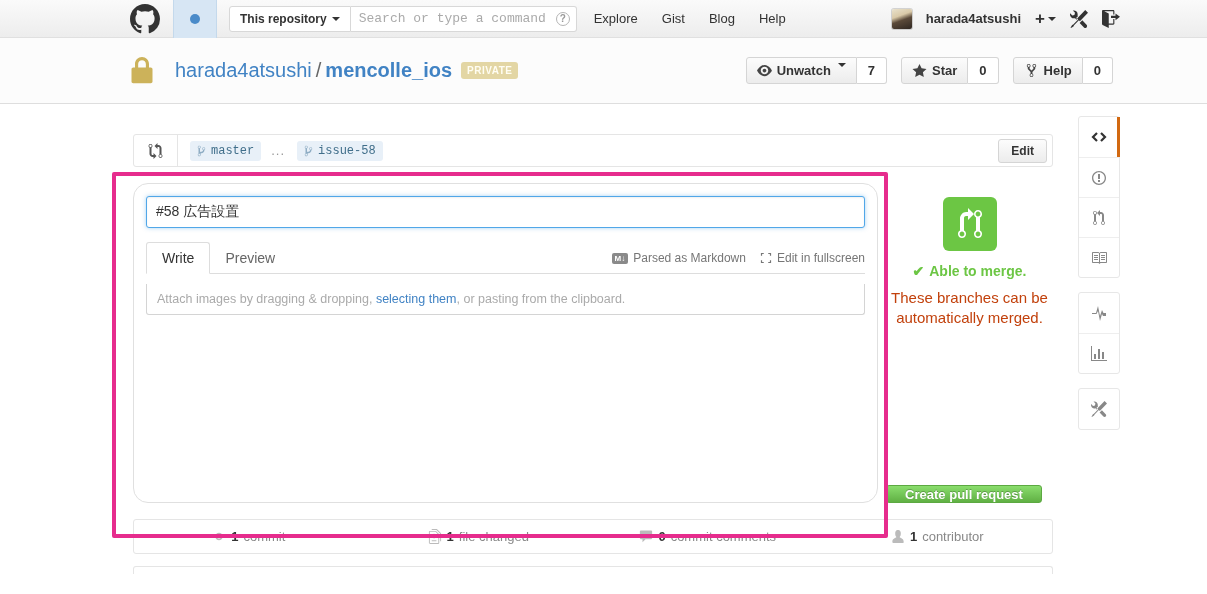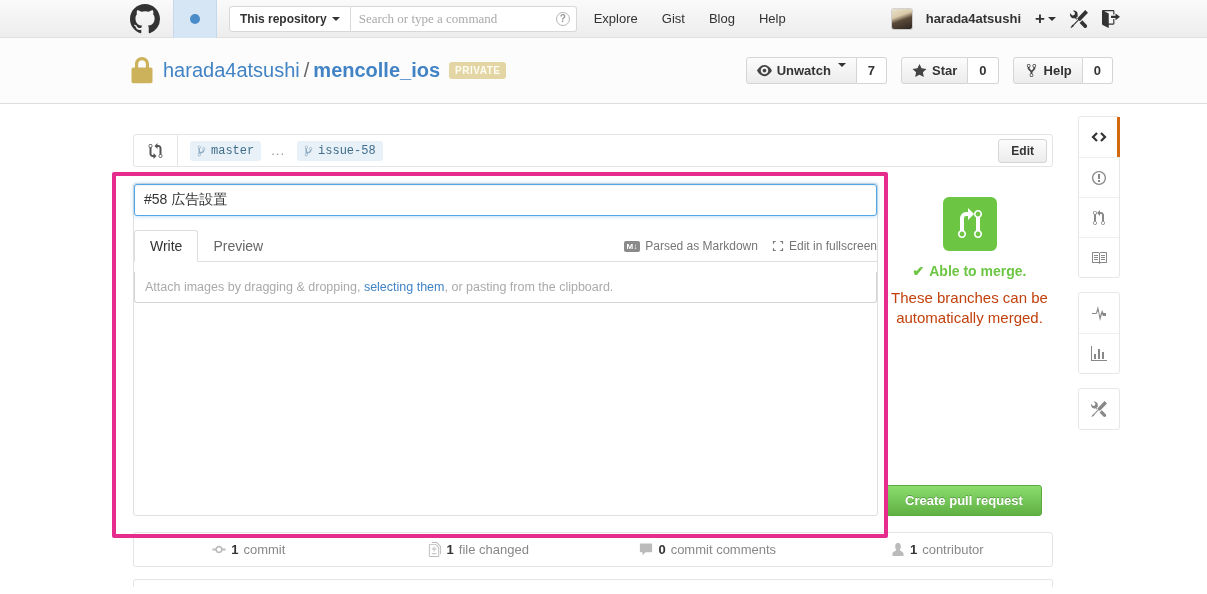--- a/index.html
+++ b/index.html
@@ -9,35 +9,35 @@
   
   .topnav { height:38px; background:linear-gradient(#fafafa,#ededed); border-bottom:1px solid #e0e0e0; position:relative; }
   .topnav-inner { width:990px; margin-left:130px; height:100%; display:flex; align-items:center; }
   .octocat { width:30px; height:30px; color:#333; margin-right:13px; }
   .notif-box { width:44px; height:38px; background:#d7e6f4; border-left:1px solid #c4d9ec; border-right:1px solid #c4d9ec; display:flex; align-items:center; justify-content:center; margin-right:12px; cursor:pointer;}
   .notif-dot { width:10px; height:10px; border-radius:50%; background:#4a8bc9; }
   .cmdbar { display:flex; align-items:center; }
   .scope-btn { height:26px; background:#fff; border:1px solid #d8d8d8; border-radius:3px 0 0 3px; font-size:12px; font-weight:bold; color:#333; padding:0 10px; display:flex; align-items:center; gap:5px; cursor:pointer;}
   .caret { width:0; height:0; border-left:4px solid transparent; border-right:4px solid transparent; border-top:4px solid #333; display:inline-block; }
   .search-wrap { position:relative; }
-  .search-input { height:26px; width:226px; border:1px solid #d8d8d8; border-left:none; border-radius:0 3px 3px 0; padding:0 26px 0 8px; font-size:13px; color:#444; font-family:Liberation Serif, serif; outline:none; background:#fff;}
+  .search-input { height:26px; width:226px; border:1px solid #d8d8d8; border-left:none; border-radius:0 3px 3px 0; padding:0 26px 0 8px; font-size:13px; color:#444; font-family:Liberation Mono, monospace; outline:none; background:#fff;}
   .search-input::placeholder { color:#aaa; }
   .search-help { position:absolute; right:7px; top:6px; width:14px; height:14px; border:1px solid #b5b5b5; border-radius:50%; color:#999; font-size:10px; line-height:12px; text-align:center; font-weight:bold;}
   .nav-links { display:flex; gap:24px; margin-left:17px; }
   .nav-link { font-weight:normal; font-size:13px; color:#333; cursor:pointer; }
   .nav-right { margin-left:auto; display:flex; align-items:center; gap:14px; }
   .avatar { width:20px; height:20px; border-radius:2px; background:linear-gradient(160deg,#e9e2cd 0%,#d9c9a8 35%,#5b4a3a 55%,#2e2621 100%); box-shadow:0 0 0 1px rgba(0,0,0,.15);}
   .username { font-weight:bold; font-size:13px; color:#333; cursor:pointer; }
   .plus-menu { font-size:17px; font-weight:bold; color:#333; display:flex; align-items:center; gap:3px; cursor:pointer;}
   .plus-menu .caret{ border-top-color:#333; }
   .nav-icon { width:18px; height:18px; color:#333; cursor:pointer; }
 
   
   .pagehead { height:66px; border-bottom:1px solid #dedede; background:#fcfcfc; }
-  .pagehead-inner { width:982px; margin-left:131px; height:100%; display:flex; align-items:center; }
+  .pagehead-inner { width:982px; margin-left:131px; height:100%; display:flex; align-items:center;gap:12px; }
   .lock-icon { width:22px; height:28px; color:#ccb25a; margin-right:10px; }
   .repo-title { font-size:20px; }
   .repo-owner { color:#4183c4; cursor:pointer; }
   .repo-sep { color:#666; margin:0 4px; }
   .repo-name { color:#4183c4; font-weight:bold; cursor:pointer; }
   .private-badge { background:#e3d6a4; color:#fffdf2; font-size:10px; font-weight:bold; letter-spacing:.5px; border-radius:3px; padding:3px 6px; margin-left:9px; vertical-align:3px; }
   .repo-actions { margin-left:auto; display:flex; gap:14px; }
   .btn-group { display:flex; }
   .gh-btn { background:linear-gradient(#fcfcfc,#ececec); border:1px solid #d5d5d5; border-radius:3px 0 0 3px; font-size:13px; font-weight:bold; color:#333; padding:5px 10px; display:flex; gap:5px; cursor:pointer; }
   .gh-btn svg { width:15px; height:15px; color:#444; }
@@ -50,21 +50,21 @@
   .branch-bar { width:920px; height:33px; border:1px solid #e5e5e5; border-radius:3px; display:flex; align-items:center; background:#fff; }
   .compare-cell { width:44px; height:100%; border-right:1px solid #e5e5e5; display:flex; align-items:center; justify-content:center; color:#555; }
   .compare-cell svg { width:15px; height:16px; }
   .branch-pill { background:#e8f0f8; color:#406e8a; font-family:"Liberation Mono",monospace; font-size:12px; border-radius:3px; padding:3px 7px; display:inline-flex; align-items:center; gap:5px; margin-left:12px; cursor:pointer; }
   .branch-pill svg { width:9px; height:12px; color:#8fadc4; }
   .range-ellipsis { color:#999; margin-left:10px; letter-spacing:1px; }
   .branch-pill + .range-ellipsis { margin-left:10px; }
   .edit-btn { margin-left:auto; margin-right:5px; background:linear-gradient(#fcfcfc,#ececec); border:1px solid #d5d5d5; border-radius:3px; font-size:12px; font-weight:bold; color:#333; padding:4px 12px; cursor:pointer; }
 
   .form-row { display:flex; margin-top:16px; }
-  .pr-box { width:745px; border:1px solid #e0e0e0; border-radius:3px; background:#fff; }
+  .pr-box { width:745px; border:1px solid #e0e0e0; border-radius:15px; padding:12px; background:#fff; }
   .title-input { width:100%; height:32px; border:1px solid #51a7e8; box-shadow:0 0 4px rgba(81,167,232,.5), inset 0 1px 2px rgba(0,0,0,.06); border-radius:3px; padding:0 9px; font-size:14px; color:#333; font-family:"Liberation Sans",sans-serif; outline:none; }
 
   .tab-row { margin-top:13px; display:flex; align-items:flex-end; position:relative; border-bottom:1px solid #ddd; height:33px; }
   .tab { font-size:14px; padding:7px 15px; cursor:pointer; color:#666; }
   .tab.active { background:#fff; border:1px solid #ddd; border-bottom:1px solid #fff; border-radius:3px 3px 0 0; color:#333; margin-bottom:-1px; }
   .tab-hints { margin-left:auto; display:flex; gap:14px; align-items:center; padding-bottom:8px; }
   .hint { color:#767676; font-size:12px; display:flex; align-items:center; gap:5px; cursor:pointer; }
   .md-glyph { background:#8a8a8a; color:#fff; font-size:8px; font-weight:bold; border-radius:2px; padding:1px 3px; line-height:9px; }
   .fs-glyph { width:12px; height:12px; color:#767676; }
 
@@ -72,21 +72,21 @@
   .comment-input { width:100%; height:200px; background:#fafafa; border:1px solid #d4d4d4; border-bottom:1px dashed #cfcfcf; border-radius:3px 3px 0 0; padding:9px; font-size:13px; color:#333; font-family:"Liberation Sans",sans-serif; resize:vertical; outline:none; display:block;}
   .comment-input::placeholder { color:#a9a9a9; }
   .attach-bar { border:1px solid #d4d4d4; border-top:none; border-radius:0 0 3px 3px; padding:8px 10px; font-size:12.5px; color:#aaa; background:#fff; }
   .attach-bar a { color:#4183c4; text-decoration:none; cursor:pointer; }
 
   .merge-side { width:167px; margin-left:8px; display:flex; flex-direction:column; align-items:center; }
   .merge-badge { width:54px; height:54px; background:#6cc644; border-radius:6px; display:flex; align-items:center; justify-content:center; margin-top:14px; }
   .merge-badge svg { width:26px; height:32px; color:#fff; transform:scaleX(-1); }
   .merge-title { margin-top:12px; color:#6cc644; font-weight:bold; font-size:14px; display:flex; gap:5px; align-items:center; }
   .merge-desc { margin-top:9px; color:#c2410c; font-size:15px; text-align:center; line-height:1.3; width:160px; }
-  .create-pr-btn { margin-top:158px; align-self:flex-start; width:156px; height:31px; background:linear-gradient(#8add6d,#60b044); border:1px solid #5ca941; border-radius:3px; color:#fff; font-weight:bold; font-size:13px; text-shadow:0 -1px 0 rgba(0,0,0,.25); cursor:pointer; font-family:"Liberation Sans",sans-serif;}
+  .create-pr-btn { margin-top:158px; align-self:flex-start; width:156px; height:18px; background:linear-gradient(#8add6d,#60b044); border:1px solid #5ca941; border-radius:3px; color:#fff; font-weight:bold; font-size:13px; text-shadow:0 -1px 0 rgba(0,0,0,.25); cursor:pointer; font-family:"Liberation Sans",sans-serif;}
 
   .stats-bar { width:920px; margin-top:16px; border:1px solid #e5e5e5; border-radius:3px; display:flex; padding:9px 0; background:#fff; }
   .stat-item { flex:1; text-align:center; font-size:13px; color:#888; cursor:pointer; display:flex; align-items:center; justify-content:center; gap:5px;}
   .stat-item b { color:#333; }
   .stat-item svg { width:14px; height:15px; color:#bbb; }
 
   .bottom-stub { width:920px; margin-top:12px; height:8px; border:1px solid #e5e5e5; border-bottom:none; border-radius:3px 3px 0 0; background:#fff; }
 
   
   .rail { position:absolute; left:945px; top:12px; width:42px; }

